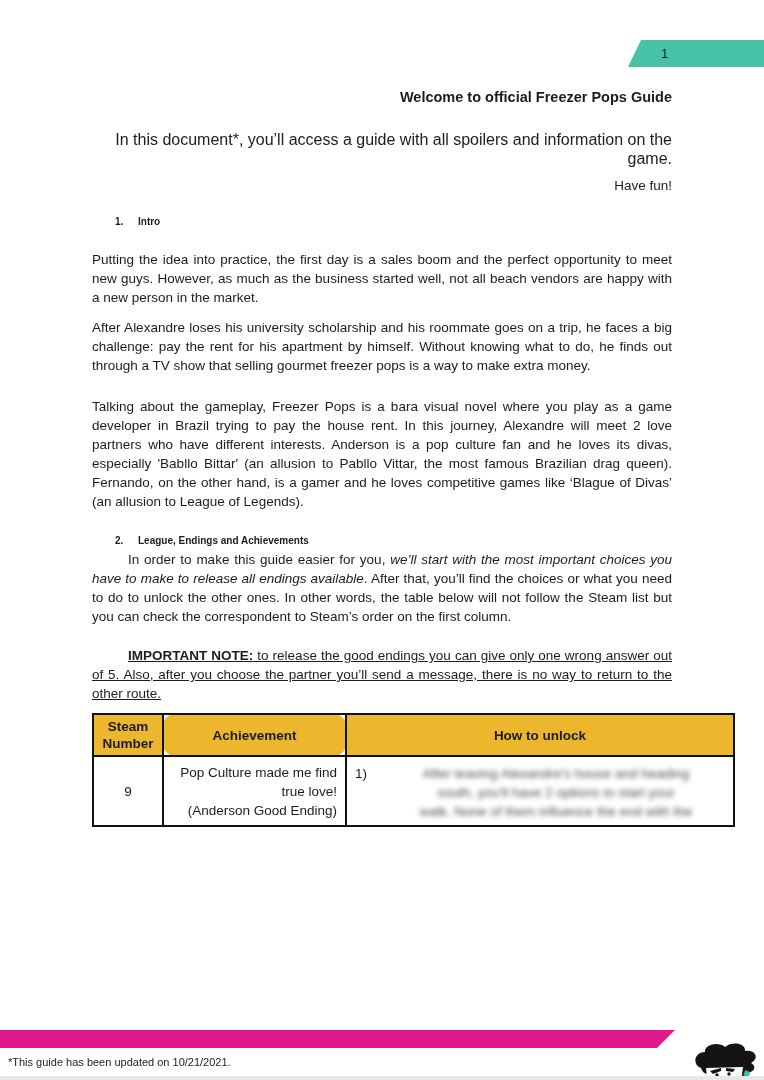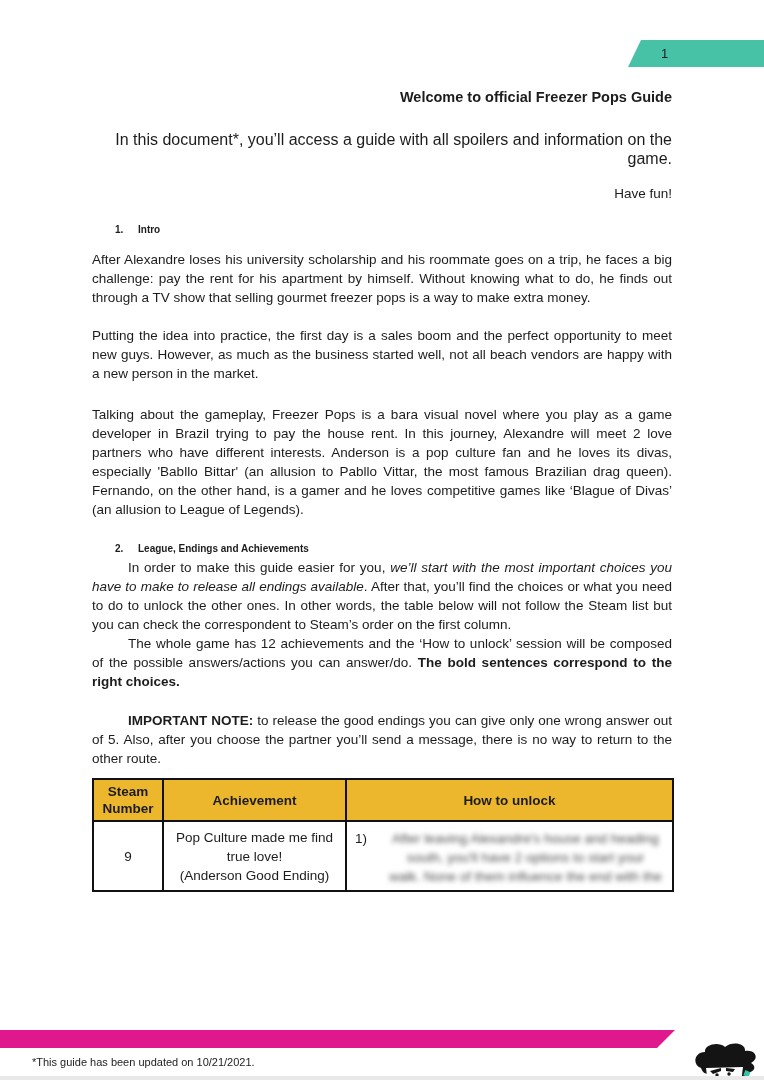--- a/index.html
+++ b/index.html
@@ -24,63 +24,63 @@
   
   .doc { position: absolute; left: 92px; top: 0; width: 580px; padding-top: 88px; }
   .doc p, .doc .line { font-size: 13.5px; line-height: 19px; }
   .center { text-align: right; }
   .just { text-align: justify; }
   .b { font-weight: bold; }
   .i { font-style: italic; }
 
   .title { font-size: 14.5px; font-weight: bold; line-height: 19px; }
   .subtitle { margin-top: 23px; line-height: 19px; font-size: 16px; }
-  .tagline { margin-top: 16px; line-height: 19px; font-size: 13.5px; }
+  .tagline { margin-top: 8px; line-height: 19px; font-size: 13.5px; }
 
   .heading { font-size: 10px; font-weight: bold; line-height: 19px; padding-left: 23px; }
   .heading .hnum { display: inline-block; width: 23px; }
   .h-intro { margin-top: 17px; }
   .h-choices { margin-top: 20px; }
 
   .p1 { margin-top: 11px; }
   .p2 { margin-top: 19px; }
   .p3 { margin-top: 22px; }
   .p4 { margin-top: 16px; }
   .cp1 { }
   .cp2 { margin-top: 0; }
-  .note { margin-top: 20px; }
+  .note { margin-top: 20px; text-decoration: underline; }
   .ind { text-indent: 36px; }
 
   
   .tablewrap { margin-top: 10px; }
   table.ach-table { width: 580px; border-collapse: collapse; table-layout: fixed; }
   .ach-table th, .ach-table td { border: 2px solid #111; }
   .ach-table th {
     background: var(--table-header-gold, #EDB72D);
     font-size: 13.5px; font-weight: bold; line-height: 17px;
     text-align: center; vertical-align: middle; height: 42px; padding: 2px 6px;
   }
   .col-num { width: 70px; }
-  .col-ach { width: 183px; }
-  .col-how { width: 327px; }
+  .col-ach { width: 183px; border-radius: 12px; }
+  .col-how { width: 388px; }
   .ach-table td { font-size: 13.5px; line-height: 19px; vertical-align: middle; height: 68px; }
   .cell-num { text-align: center; }
-  .cell-ach { text-align: center; padding: 2px 8px; }
+  .cell-ach { text-align: right; padding: 2px 8px; }
   .cell-how { vertical-align: top; padding: 7px 6px 4px 8px; }
   .unlock-inner { display: flex; }
   .unlock-marker { width: 34px; flex: none; }
   .redacted { flex: 1; text-align: center; filter: blur(2.6px); color: #4b4b4b; padding-right: 4px; }
 
   
   .pink-bar {
     position: absolute; left: 0; top: 1030px; width: 675px; height: 18px;
     background: var(--footer-pink, #E0188E);
     clip-path: polygon(0 0, 100% 0, calc(100% - 18px) 100%, 0 100%);
   }
-  .footnote { position: absolute; left: 32px; top: 1056px; font-size: 11px; color: #222; }
+  .footnote { position: absolute; left: 8px; top: 1056px; font-size: 11px; color: #222; }
   .bottom-strip { position: absolute; left: 0; bottom: 0; width: 100%; height: 4px; background: #e9e9e9; }
 
   .logo { position: absolute; left: 687px; top: 1043px; width: 76px; text-align: right; }
   .logo svg { display: block; }
   .logo-text {
     font-size: 12.5px; font-weight: bold; letter-spacing: 0.2px; color: #111;
     transform: scaleY(1.15); margin-top: -2px; white-space: nowrap;
   }
 </style>
 </head>
@@ -95,30 +95,29 @@
   <div class="doc">
 
     <div class="title center">Welcome to official Freezer Pops Guide</div>
     <div class="subtitle center">In this document*, you’ll access a guide with all spoilers and information on the game.</div>
     <div class="tagline center">Have fun!</div>
 
     <div class="heading h-intro">
       <span class="hnum">1.</span><span>Intro</span>
     </div>
 
+    <p class="just p2">Putting the idea into practice, the first day is a sales boom and the perfect opportunity to meet new guys. However, as much as the business started well, not all beach vendors are happy with a new person in the market.</p>
     <p class="just p1">After Alexandre loses his university scholarship and his roommate goes on a trip, he faces a big challenge: pay the rent for his apartment by himself. Without knowing what to do, he finds out through a TV show that selling gourmet freezer pops is a way to make extra money.</p>
-    <p class="just p2">Putting the idea into practice, the first day is a sales boom and the perfect opportunity to meet new guys. However, as much as the business started well, not all beach vendors are happy with a new person in the market.</p>
     <p class="just p3">Talking about the gameplay, Freezer Pops is a bara visual novel where you play as a game developer in Brazil trying to pay the house rent. In this journey, Alexandre will meet 2 love partners who have different interests. Anderson is a pop culture fan and he loves its divas, especially 'Babllo Bittar' (an allusion to Pabllo Vittar, the most famous Brazilian drag queen). Fernando, on the other hand, is a gamer and he loves competitive games like ‘Blague of Divas’ (an allusion to League of Legends).</p>
 
     <div class="heading h-choices">
       <span class="hnum">2.</span><span>League, Endings and Achievements</span>
     </div>
 
     <p class="just ind cp1"><span>In order to make this guide easier for you, </span><span class="i">we’ll start with the most important choices you have to make to release all endings available</span><span>. After that, you’ll find the choices or what you need to do to unlock the other ones. In other words, the table below will not follow the Steam list but you can check the correspondent to Steam’s order on the first column.</span></p>
-    <p class="just ind cp2"><span>The whole game has 12 achievements and the ‘How to unlock’ session will be composed of the possible answers/actions you can answer/do. </span><span class="b">The bold sentences correspond to the right choices.</span></p>
     <p class="just ind note"><span class="b">IMPORTANT NOTE:</span><span> to release the good endings you can give only one wrong answer out of 5. Also, after you choose the partner you’ll send a message, there is no way to return to the other route.</span></p>
 
     <div class="tablewrap">
       <table class="ach-table">
         <thead>
           <tr>
             <th class="col-num">Steam Number</th>
             <th class="col-ach">Achievement</th>
             <th class="col-how">How to unlock</th>
           </tr>

